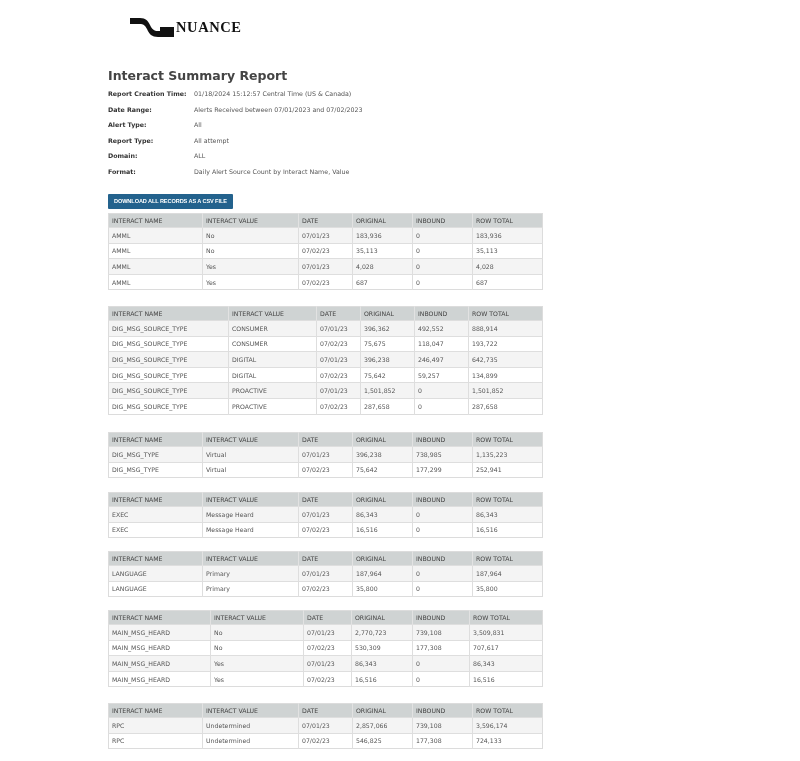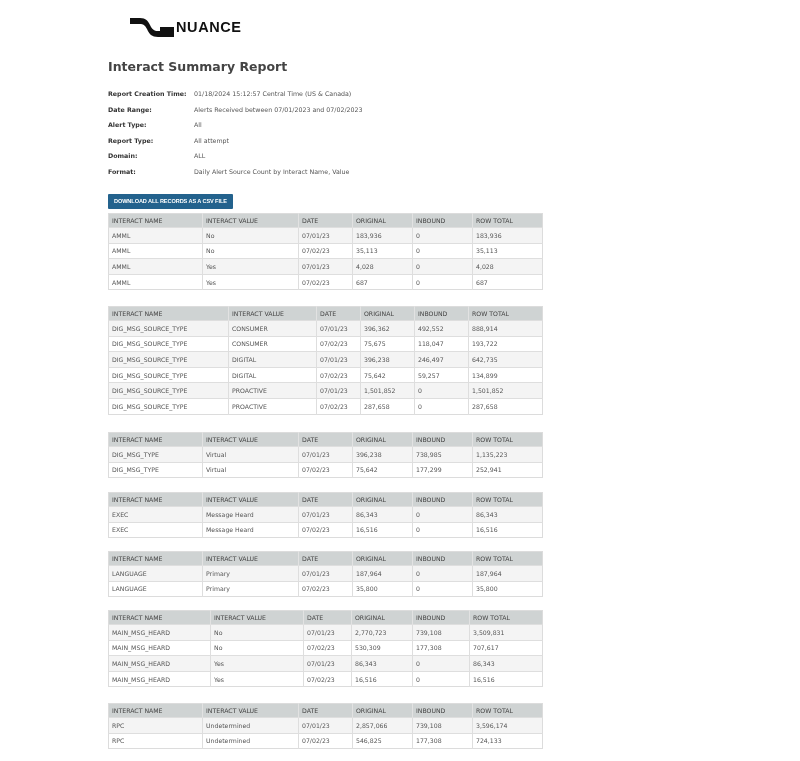--- a/index.html
+++ b/index.html
@@ -9,26 +9,26 @@
     font-family: "DejaVu Sans", "Liberation Sans", sans-serif;
     color: #555;
     position: relative;
   }
   .logo {
     position: absolute; left: 130px; top: 13px;
     display: flex; align-items: flex-end; height: 24px;
   }
   .logo svg { display: block; }
   .logo-text {
-    font-family: Liberation Sans, sans-serif;
+    font-family: Liberation Serif, serif;
     font-weight: bold; font-size: 14.5px; letter-spacing: 0.6px;
     color: #111; margin-left: 2px; line-height: 1; padding-bottom: 3px;
   }
   .report-title {
-    position: absolute; left: 108px; top: 59px;
+    position: absolute; left: 108px; top: 68px;
     font-size: 12.5px; font-weight: bold; color: #444; margin: 0;
   }
   .meta {
     position: absolute; left: 108px; top: 86px;
     font-size: 6.3px; line-height: 15.5px;
   }
   .meta-row { display: flex; height: 15.5px; }
   .meta-label { width: 86px; font-weight: bold; color: #333; }
   .meta-value { color: #555; }
   .csv-btn {

